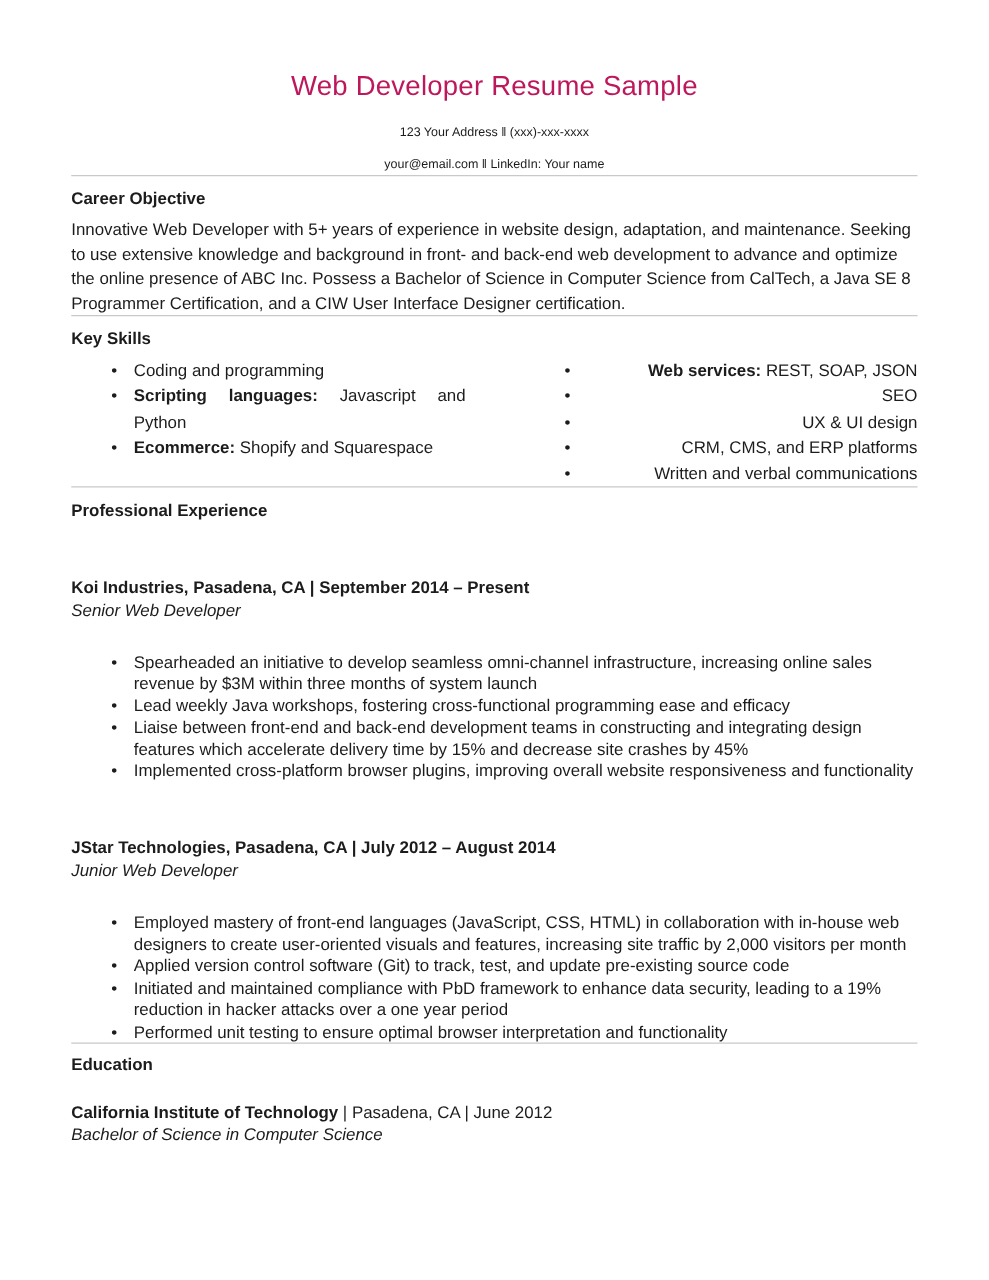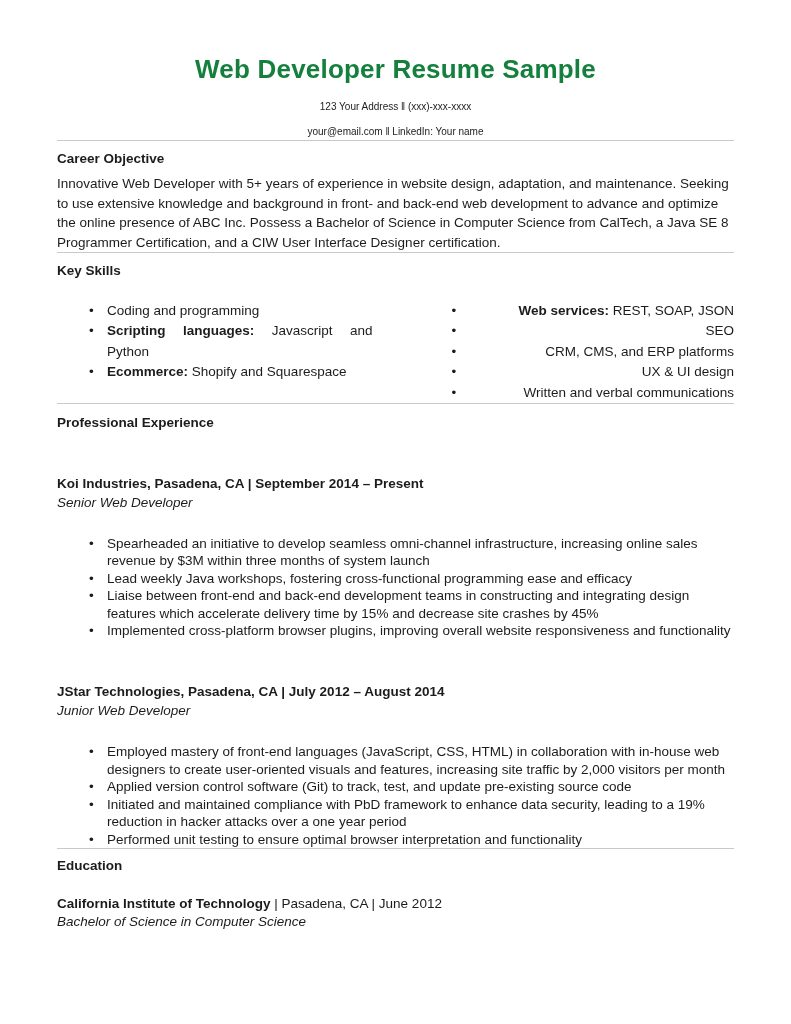--- a/index.html
+++ b/index.html
@@ -12,24 +12,24 @@
     background: #ffffff;
     font-family: "Liberation Sans", sans-serif;
     font-size: 13.5px;
     color: #1c1c1c;
     padding: 52px 57px 0 57px;
     overflow: hidden;
   }
   .title {
     margin: 0;
     text-align: center;
-    font-size: 26px;
+    font-size: 22px;
     line-height: 34px;
-    font-weight: bold;
-    color: #15803d;
+    font-weight: normal;
+    color: #be185d;
     letter-spacing: 0.2px;
   }
   .contact {
     text-align: center;
     font-size: 10px;
     line-height: 16px;
     margin-top: 9px;
   }
   .contact.first { margin-top: 13px; }
   hr.rule {
@@ -46,21 +46,21 @@
     font-size: 13.5px;
     font-weight: bold;
     margin: 9px 0 0 0;
     line-height: 17px;
   }
   .objective-text {
     margin: 7px 0 0 0;
     line-height: 19.5px;
   }
   
-  .skills-cols { display: flex; margin-top: 22px; }
+  .skills-cols { display: flex; margin-top: 8px; }
   .skills-col { list-style: none; margin: 0; padding: 0; }
   .skills-col.left  { width: 316px; text-align: justify; }
   .skills-col.right { width: 315px; margin-left: 47px; text-align: right; }
   .skills-col li {
     position: relative;
     padding-left: 50px;
     line-height: 20.4px;
   }
   .skills-col li::before {
     content: "\2022";
@@ -118,22 +118,22 @@
   <h2 class="section-heading">Key Skills</h2>
   <div class="skills-cols">
     <ul class="skills-col left">
       <li><b></b><span>Coding and programming</span></li>
       <li><b>Scripting languages:</b><span> Javascript and Python</span></li>
       <li><b>Ecommerce:</b><span> Shopify and Squarespace</span></li>
     </ul>
     <ul class="skills-col right">
       <li><b>Web services:</b><span> REST, SOAP, JSON</span></li>
       <li><b></b><span>SEO</span></li>
+      <li><b></b><span>UX &amp; UI design</span></li>
       <li><b></b><span>CRM, CMS, and ERP platforms</span></li>
-      <li><b></b><span>UX &amp; UI design</span></li>
       <li><b></b><span>Written and verbal communications</span></li>
     </ul>
   </div>
 
   <hr class="rule rule-3">
   <h2 class="section-heading heading-exp">Professional Experience</h2>
 
   <div class="job">
     <div class="job-company">Koi Industries, Pasadena, CA | September 2014 – Present</div>
     <div class="job-role">Senior Web Developer</div>

